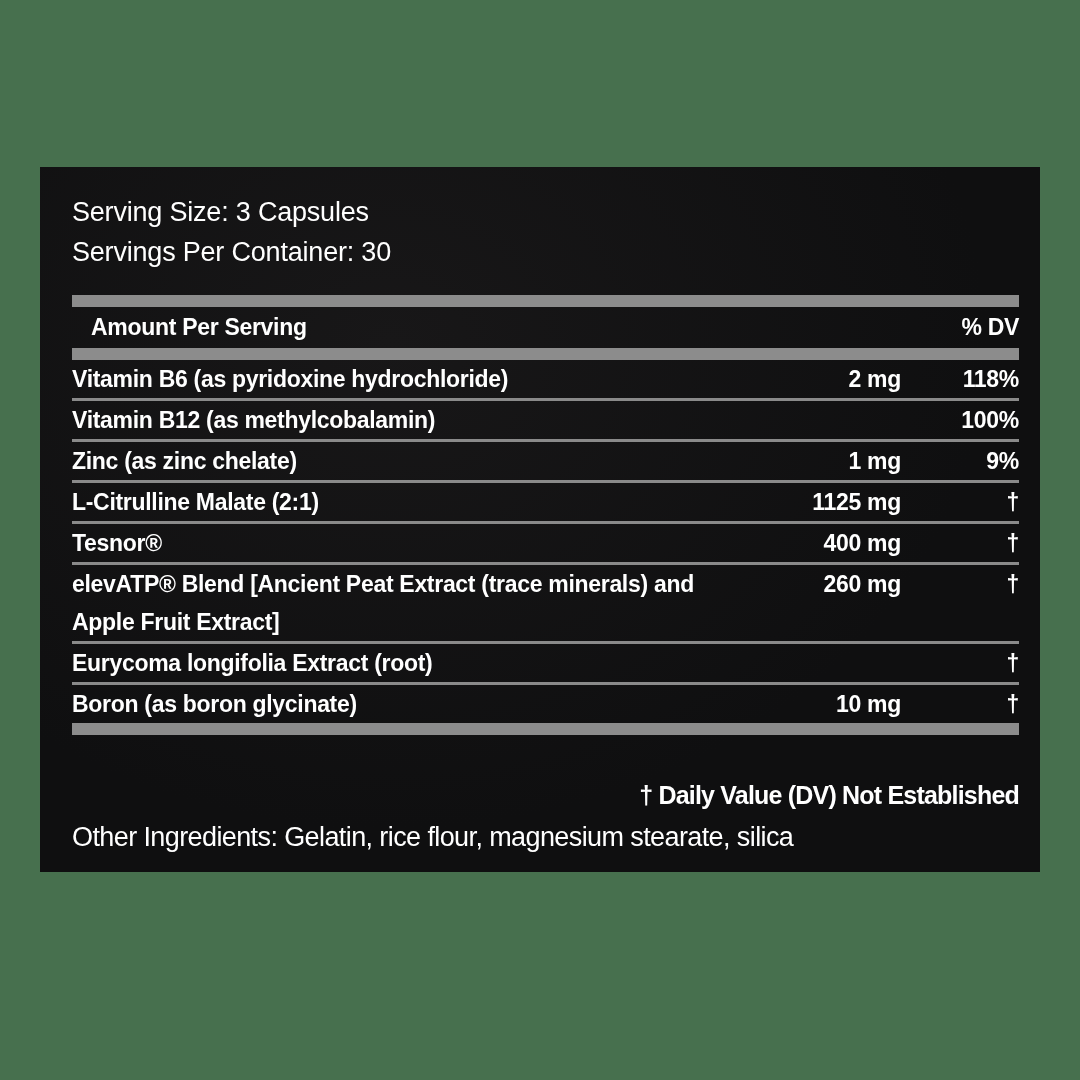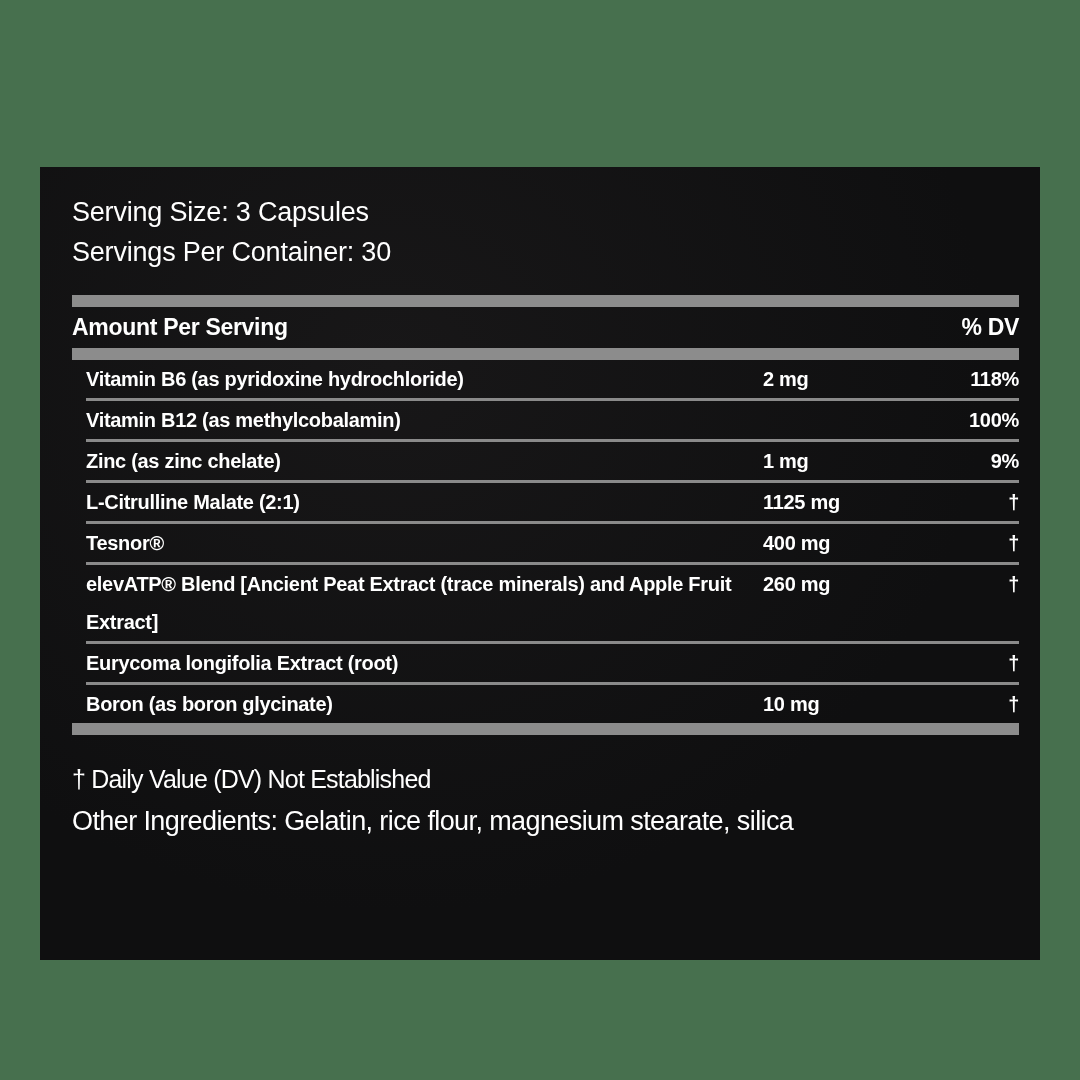--- a/index.html
+++ b/index.html
@@ -6,21 +6,21 @@
   html, body {
     width: 1080px; height: 1080px;
     background: var(--background, #47704e);
     font-family: "Liberation Sans", sans-serif;
     overflow: hidden;
     position: relative;
   }
   .panel {
     position: absolute;
     left: 40px; top: 167px;
-    width: 1000px; height: 793px;
+    width: 1000px; height: 705px;
     background: radial-gradient(ellipse at 35% 25%, #181718 0%, var(--panel, #0f0f10) 65%);
     color: var(--text, #ffffff);
   }
   .content {
     position: absolute;
     left: 32px; right: 21px; top: 0;
   }
   .serving-info {
     margin-top: 25px;
     font-size: 27px;
@@ -34,43 +34,44 @@
     background: var(--bar, #8c8c8c);
   }
   .bar.top { margin-top: 23px; }
   .header-row {
     display: flex;
     align-items: center;
     height: 41px;
     font-size: 23px;
     font-weight: bold;
     letter-spacing: -0.3px;
+    margin-left: 19px;
   }
   .header-row .spacer { flex: 1; }
   .rows .row {
     display: flex;
     align-items: flex-start;
     border-bottom: 3px solid var(--separator, #8a8a8a);
-    font-size: 20px;
+    font-size: 23px;
     font-weight: bold;
     letter-spacing: -0.3px;
-    margin-left: 14px;
   }
   .rows .row:last-child { border-bottom: none; }
   .cell { line-height: 38px; min-height: 38px; }
   .cell.name { flex: 1; padding-right: 12px; }
-  .cell.amount { width: 138px; text-align: left; white-space: nowrap; }
+  .cell.amount { width: 138px; text-align: right; white-space: nowrap; }
   .cell.dv { width: 118px; text-align: right; white-space: nowrap; }
   .italic { }
   .dv-note {
-    margin-top: 24px;
+    margin-top: 40px;
     font-size: 25px;
-    font-weight: normal;
+    font-weight: bold;
     line-height: 40px;
     letter-spacing: -0.8px;
+    text-align: right;
   }
   .other-ingredients {
     margin-top: 2px;
     font-size: 27px;
     font-weight: 400;
     line-height: 40px;
     letter-spacing: -0.6px;
   }
 </style>
 </head>

